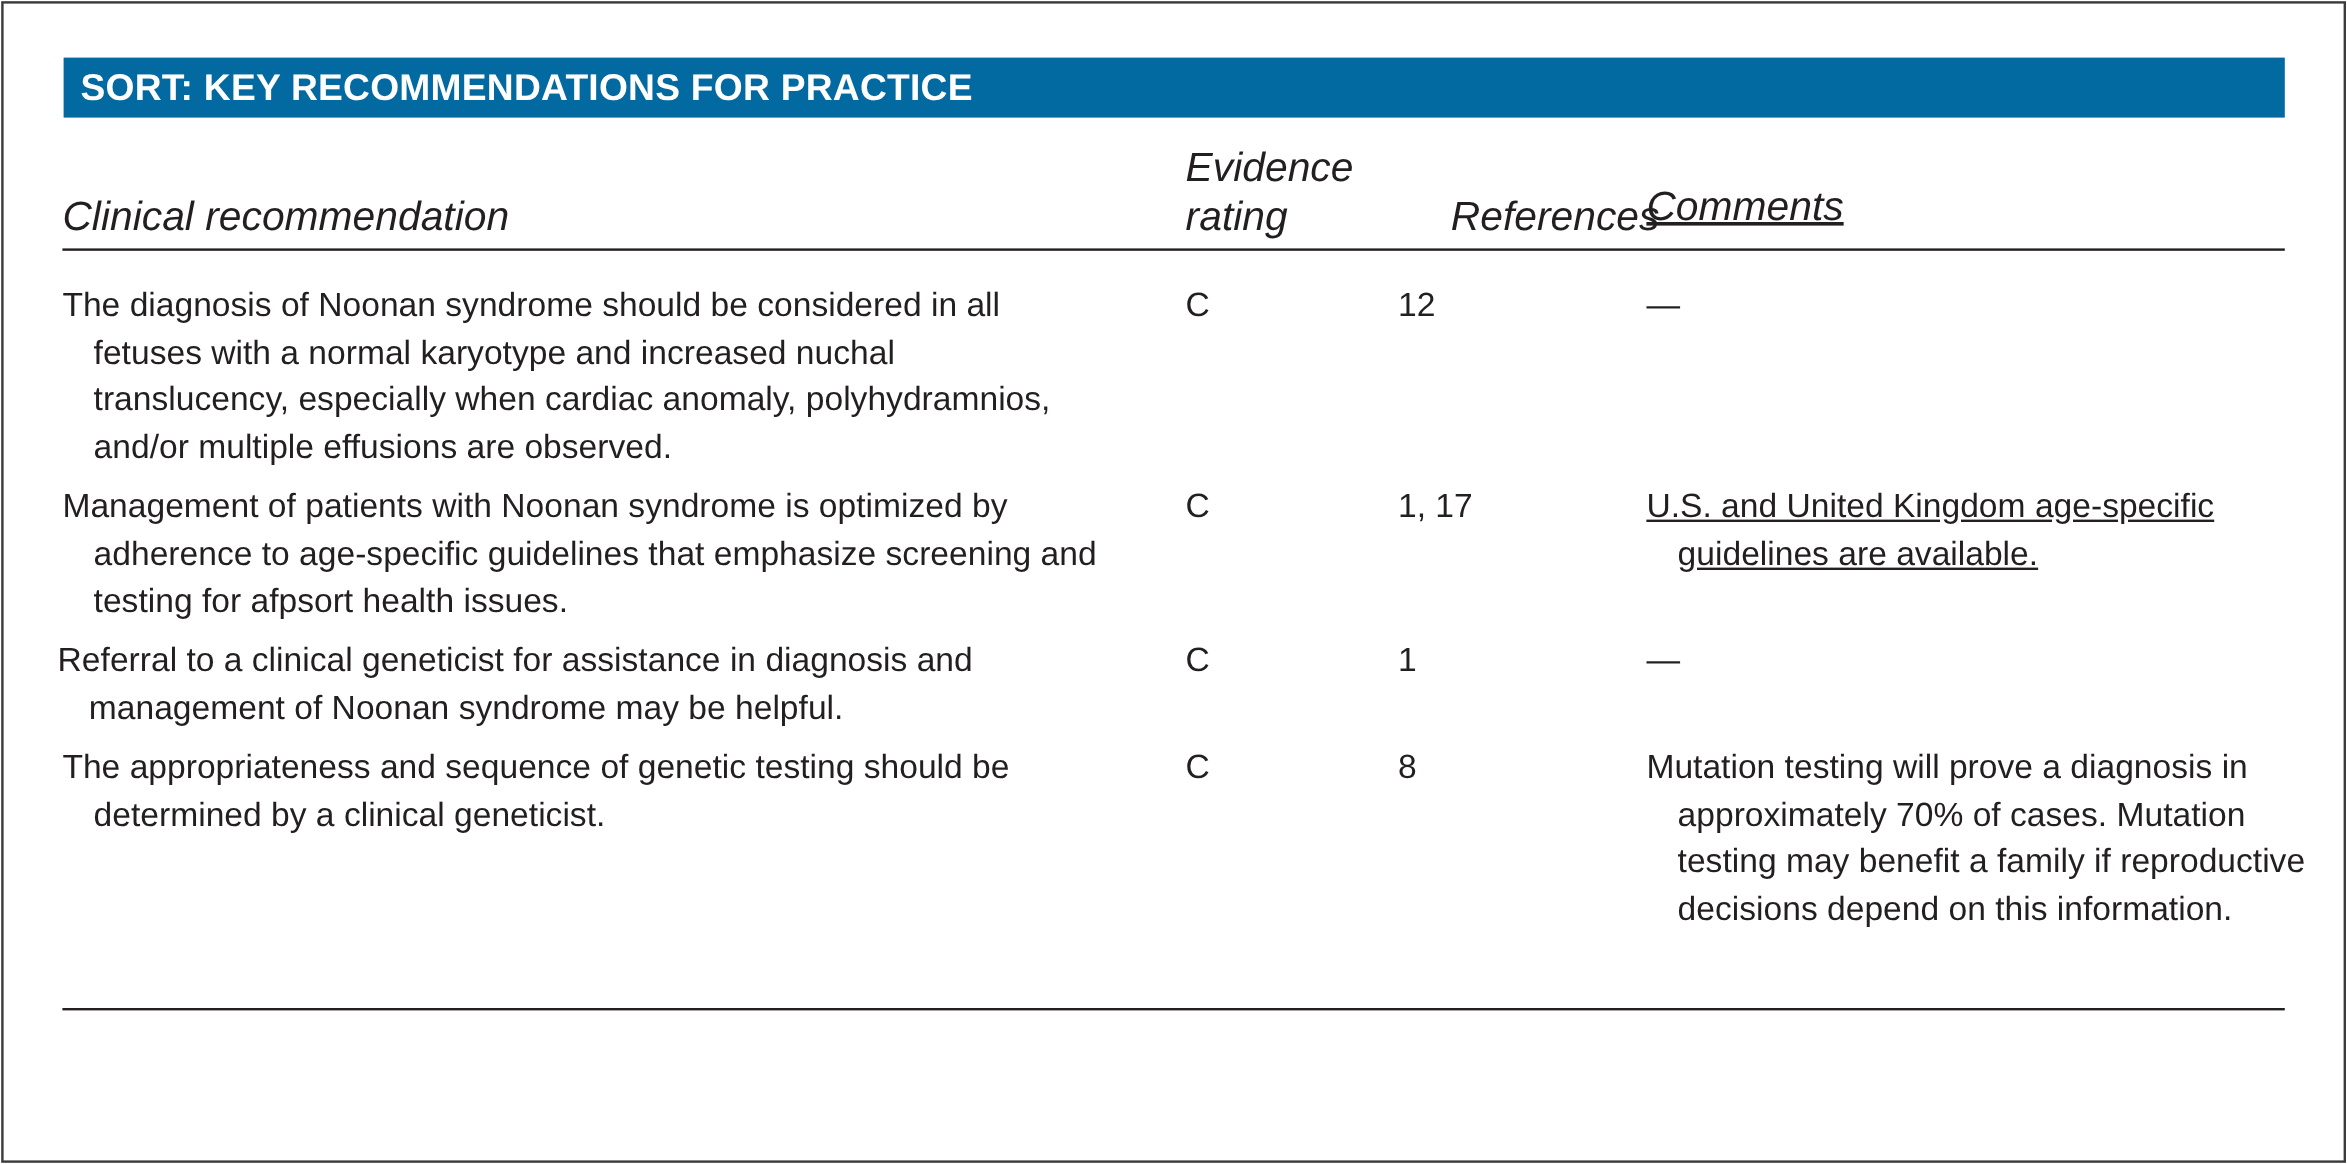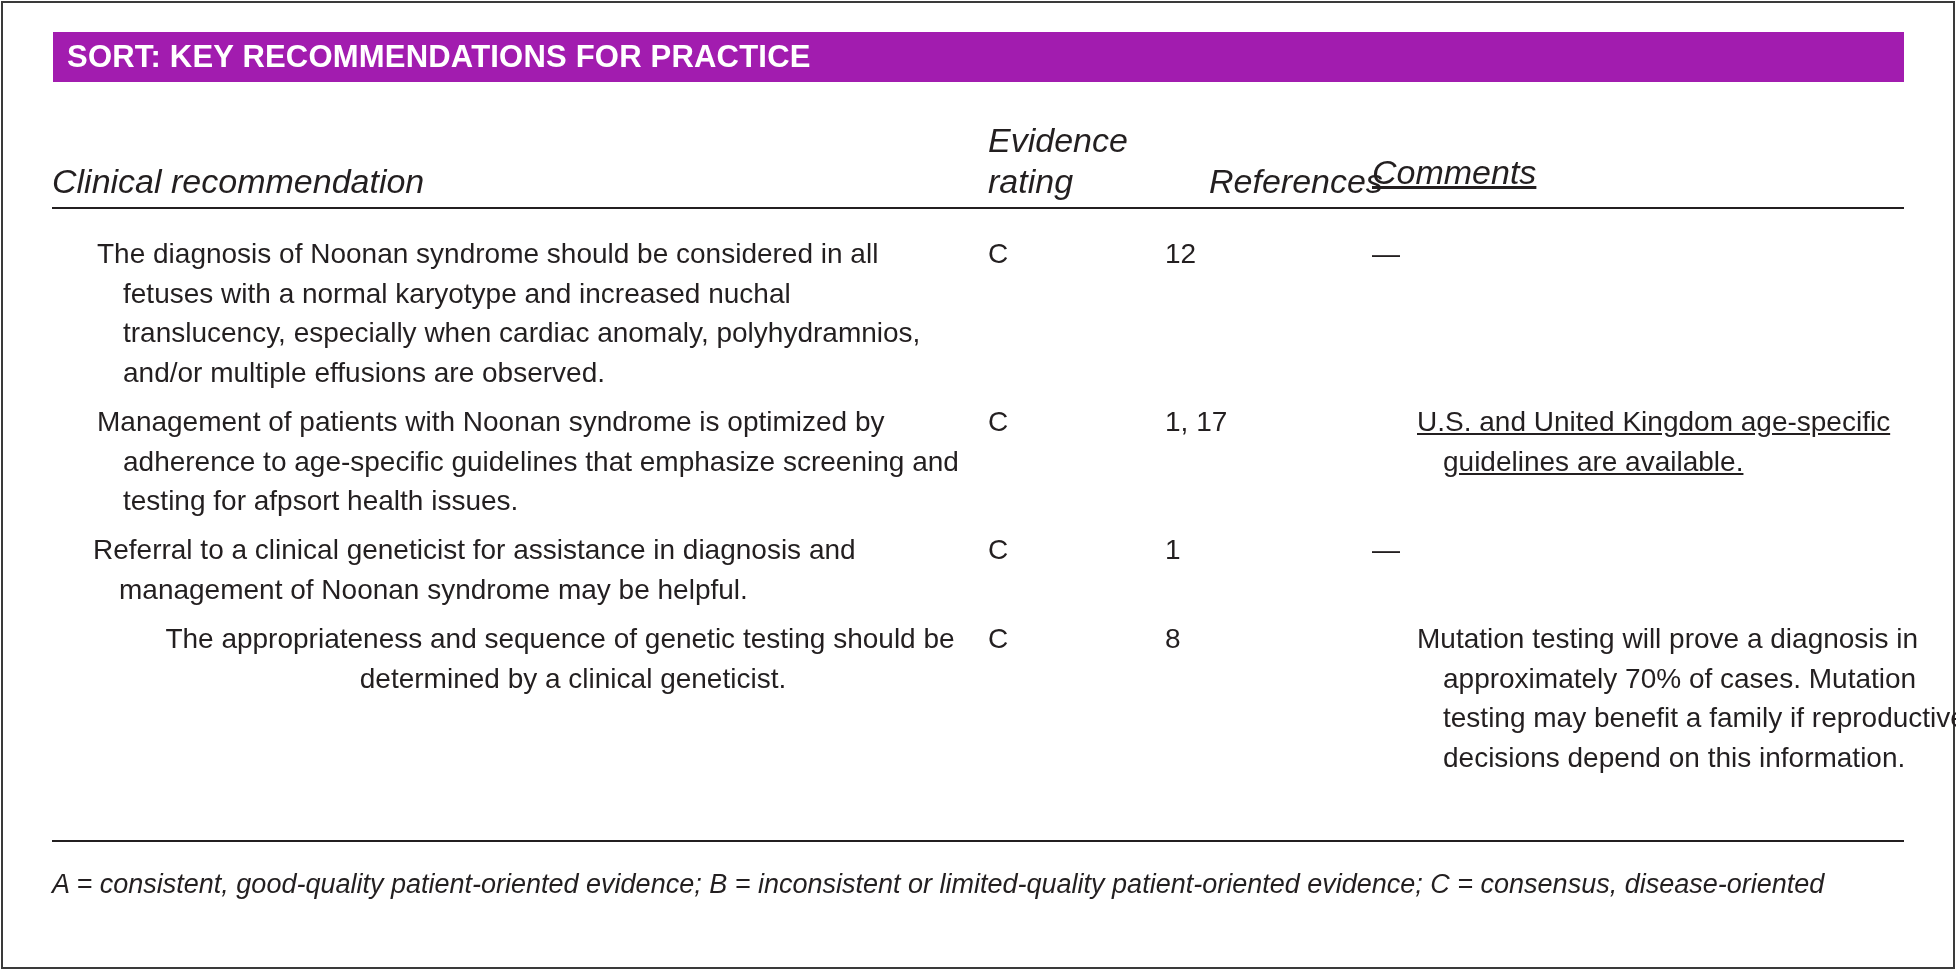--- a/index.html
+++ b/index.html
@@ -1,27 +1,27 @@
 <!DOCTYPE html>
 <html><head>
 <meta charset="utf-8">
 <style>
   html, body { margin:0; padding:0; background:#ffffff; }
   body { width:1956px; height:970px; position:relative; overflow:hidden;
          font-family:"Liberation Sans", sans-serif; color:#231f20; }
   .frame { position:absolute; left:1px; top:1px; width:1950px; height:964px;
            border:2px solid #3a3a3a; box-sizing:content-box; }
-  .title-bar { position:absolute; left:53px; top:32px; width:1851px; height:50px;
-               background:#a21caf; }
+  .title-bar { position:absolute; left:53px; top:48px; width:1851px; height:50px;
+               background:#0369a1; }
   .title-text { position:absolute; left:14px; top:7px; font-size:31px; font-weight:bold;
                 color:#ffffff; letter-spacing:0.2px; white-space:nowrap; }
   .hdr { position:absolute; font-style:italic; font-size:34px; line-height:40px; white-space:nowrap; }
   .rule { position:absolute; left:52px; width:1852px; height:2px; background:#231f20; }
   .cell { position:absolute; font-size:28px; line-height:39.5px; }
-  .hang { padding-left:26px; text-indent:-26px;margin-left:45px; }
+  .hang { padding-left:26px; text-indent:-26px; }
   .footer { position:absolute; left:52px; top:864px; width:1860px; font-size:27px; font-style:italic;
             line-height:40px; }
   .footer div { white-space:nowrap; }
 </style>
 </head>
 <body>
 
 <div class="frame"></div>
 
 <div class="title-bar">
@@ -51,23 +51,22 @@
 </div>
 
 <div>
   <div class="cell hang" style="left:48px; top:530px; width:880px;">Referral to a clinical geneticist for assistance in diagnosis and management of Noonan syndrome may be helpful.</div>
   <div class="cell" style="left:988px; top:530px;">C</div>
   <div class="cell" style="left:1165px; top:530px;">1</div>
   <div class="cell" style="left:1372px; top:530px;">—</div>
 </div>
 
 <div>
-  <div class="cell hang" style="left:52px; top:619px; width:900px;text-align:center;">The appropriateness and sequence of genetic testing should be determined by a clinical geneticist.</div>
+  <div class="cell hang" style="left:52px; top:619px; width:900px;">The appropriateness and sequence of genetic testing should be determined by a clinical geneticist.</div>
   <div class="cell" style="left:988px; top:619px;">C</div>
   <div class="cell" style="left:1165px; top:619px;">8</div>
   <div class="cell hang" style="left:1372px; top:619px; width:545px;">Mutation testing will prove a diagnosis in approximately 70% of cases. Mutation testing may benefit a family if reproductive decisions depend on this information.</div>
 </div>
 
 <div class="rule" style="top:840px;"></div>
 
 <div class="footer">
-  <div>A = consistent, good-quality patient-oriented evidence; B = inconsistent or limited-quality patient-oriented evidence; C = consensus, disease-oriented</div>
 </div>
 
 </body></html>

